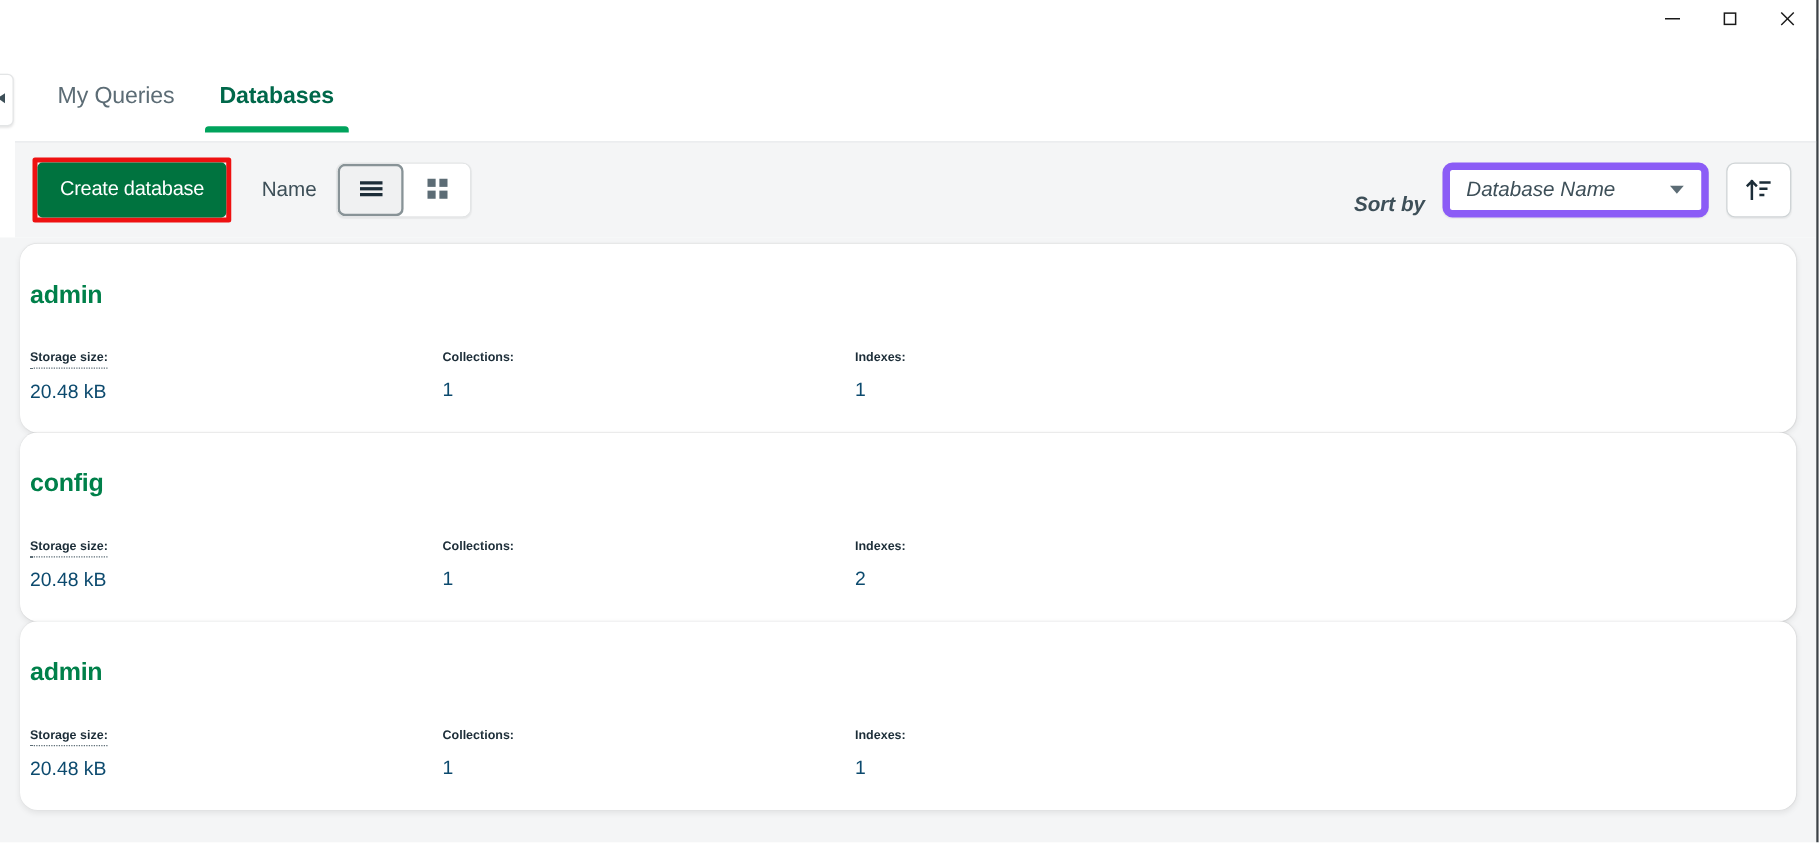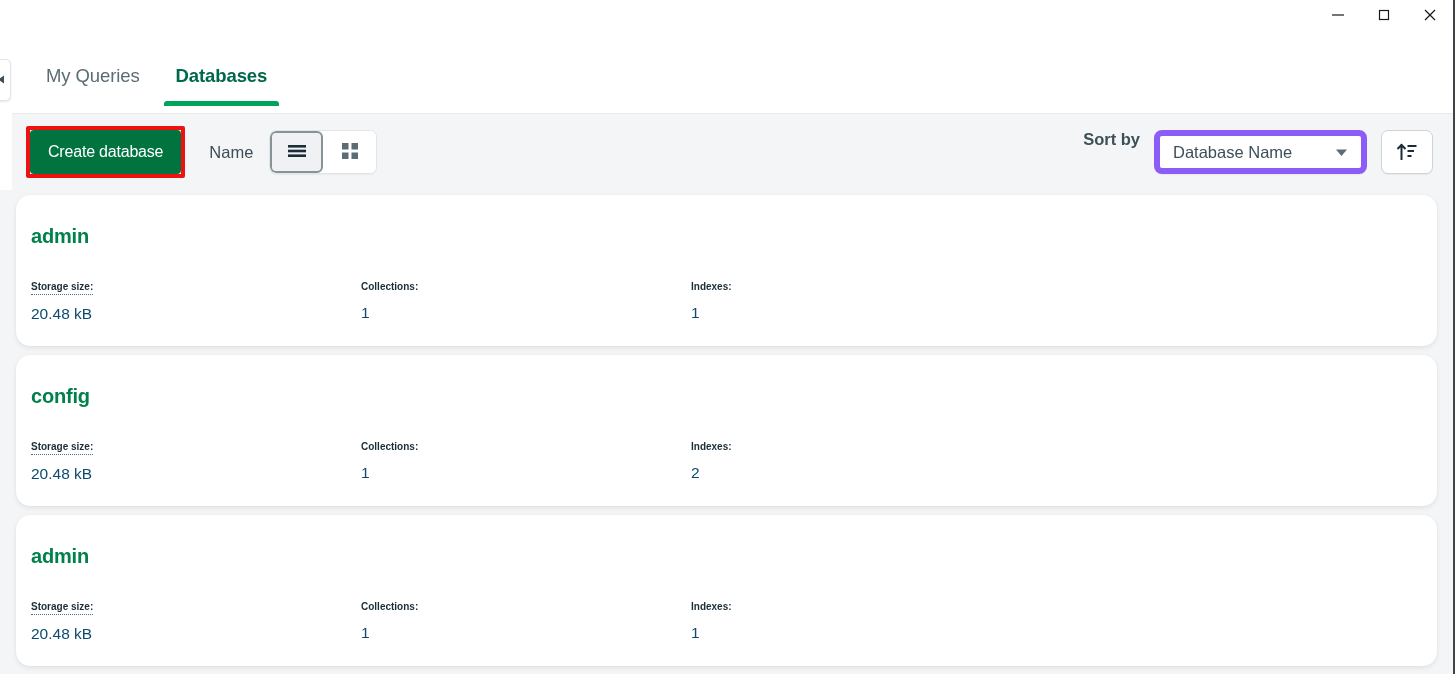--- a/index.html
+++ b/index.html
@@ -98,21 +98,21 @@
     position: absolute;
     top: 113px; left: 12px; right: 0;
     height: 77px;
     background: #f4f5f6;
     border-top: 1px solid #e8eaeb;
     display: flex;
     align-items: center;
     padding: 0 20px 0 14px;
   }
   .toolbar-left { display: flex; align-items: center; }
-  .toolbar-right { display: flex; align-items: flex-start; margin-left: auto; }
+  .toolbar-right { display: flex; align-items: flex-end; margin-left: auto; font-style: italic; }
 
   .highlight-box {
     border: 4px solid #ee1111;
     padding: 0;
     display: inline-flex;
     border-radius: 2px;
   }
   .btn-create {
     background: #00733f;
     color: #ffffff;
@@ -202,22 +202,22 @@
     top: 190px; left: 0; right: 0; bottom: 0;
     background: #f4f5f6;
     padding: 5px 16px 0 16px;
     overflow: hidden;
   }
   .db-card {
     background: #ffffff;
     border-radius: 14px;
     box-shadow: 0 2px 5px rgba(0,0,0,0.08), 0 0 1px rgba(0,0,0,0.08);
     height: 151px;
-    margin-bottom: 9px;
-    padding: 30px 20px 0 15px;
+    margin-bottom: 0;
+    padding: 30px 20px 0 8px;
     position: relative;
   }
   .db-name {
     font-size: 20px;
     font-weight: bold;
     color: #00804a;
     letter-spacing: -0.2px;
     cursor: default;
     display: inline-block;
   }

